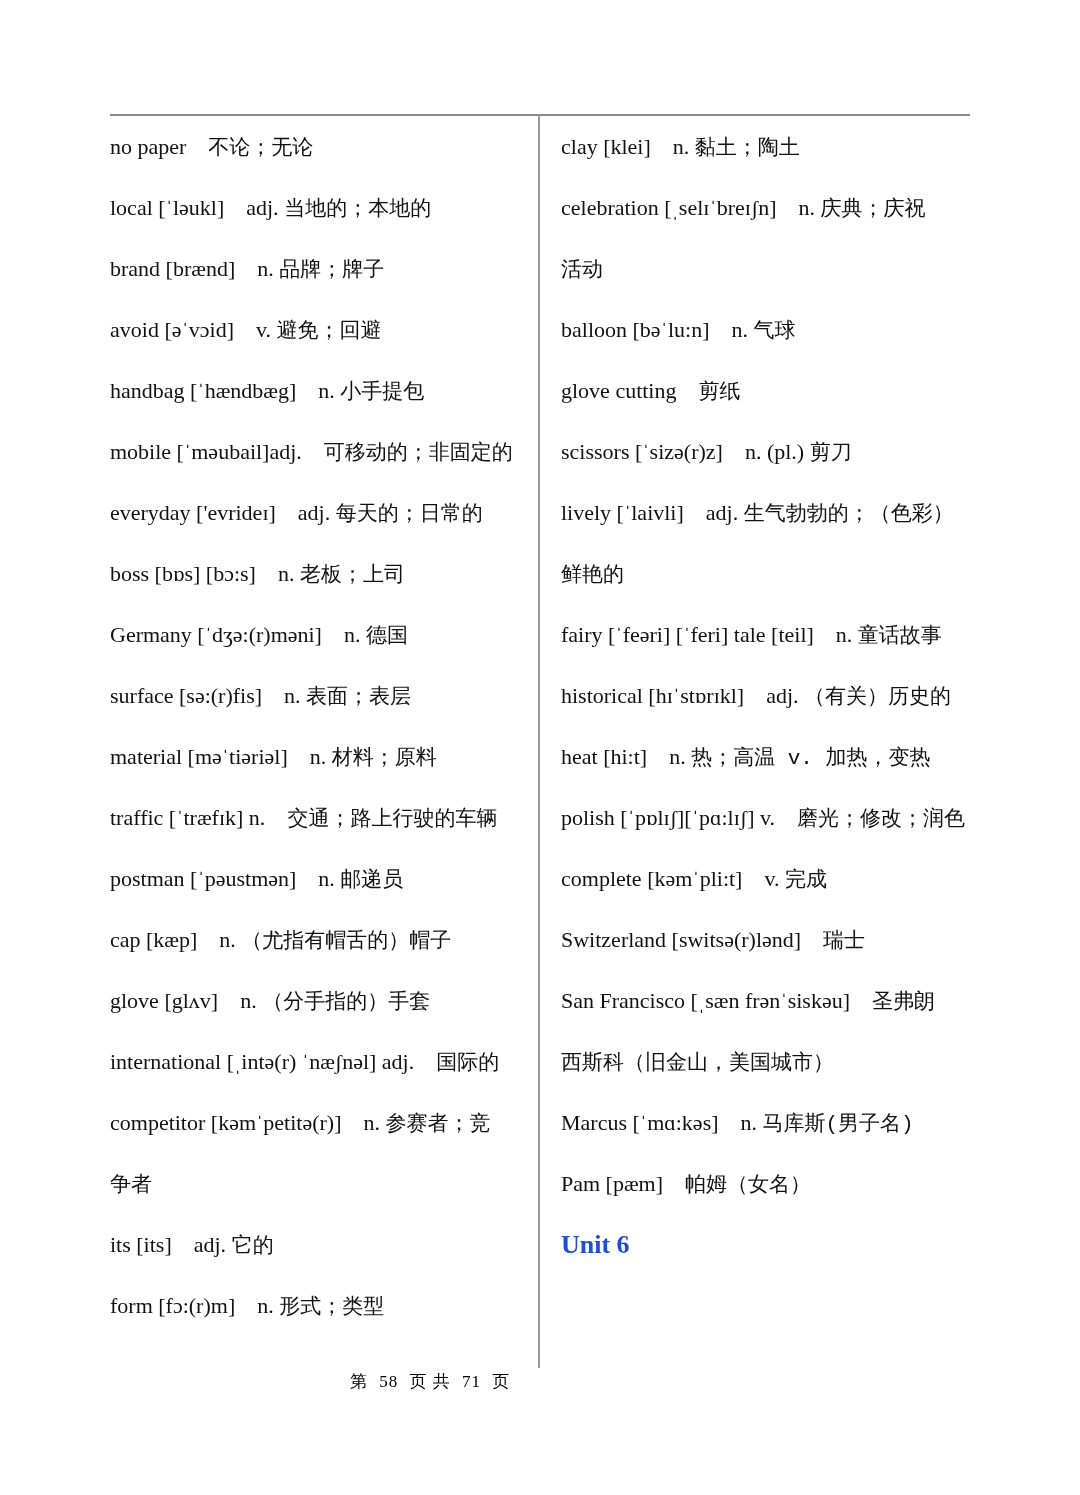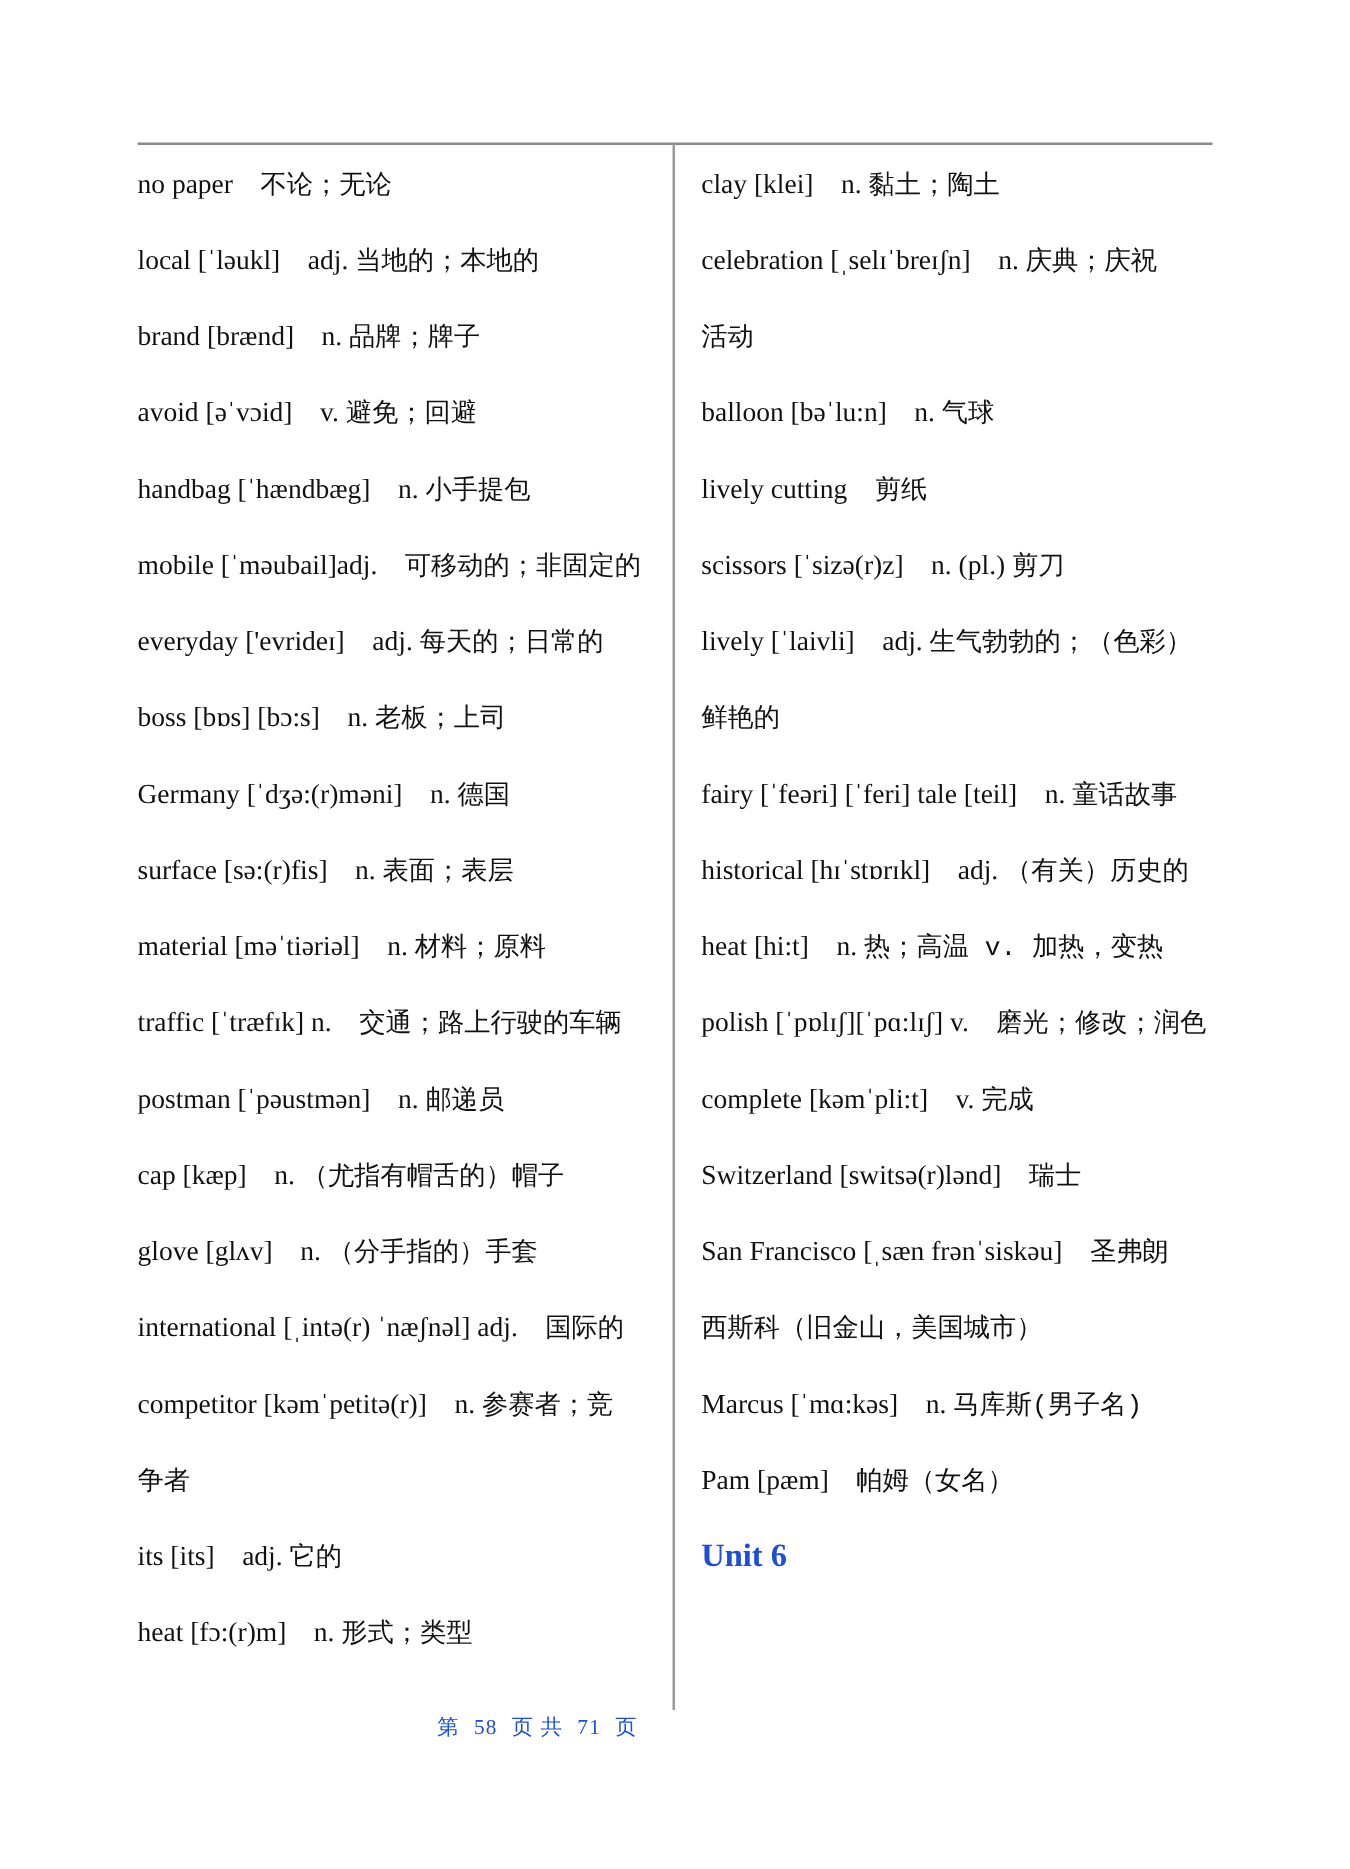--- a/index.html
+++ b/index.html
@@ -9,21 +9,21 @@
     .divider { position: absolute; left: 538px; top: 115px; width: 2px; height: 1253px; background: #9a9a9a; }
     .col { position: absolute; top: 122px; }
     .col.left { left: 110px; width: 420px; }
     .col.right { left: 561px; width: 415px; }
     .line { height: 61px; line-height: 50px; font-size: 22px; white-space: nowrap; }
     .en { font-family: "Liberation Serif", "DejaVu Serif", serif; }
     .zh { font-family: Liberation Mono, monospace; font-size: 21px; }
     .gap { display: inline-block; width: 22px; }
     .unit { color: #1d4ed8; font-weight: bold; font-size: 26px; }
     .footer { position: absolute; top: 1368px; left: 0; width: 860px; text-align: center;
-              font-size: 17px; color: #1d4ed8; letter-spacing: 1px; line-height: 28px; }
+              font-size: 17px; color: #000000; letter-spacing: 1px; line-height: 28px; }
     .footer span { margin: 0 3px; }
   </style>
 </head>
 <body>
 
 <div class="top-rule"></div>
 <div class="divider"></div>
 
 <div class="col left" id="left-col">
     <div class="line"><span class="en">no paper</span><span class="gap"></span><span class="zh">不论；无论</span></div>
@@ -38,28 +38,28 @@
     <div class="line"><span class="en">surface [sə:(r)fis]</span><span class="gap"></span><span class="en">n.</span> <span class="zh">表面；表层</span></div>
     <div class="line"><span class="en">material [məˈtiəriəl]</span><span class="gap"></span><span class="en">n.</span> <span class="zh">材料；原料</span></div>
     <div class="line"><span class="en">traffic [ˈtræfɪk] n.</span><span class="gap"></span><span class="zh">交通；路上行驶的车辆</span></div>
     <div class="line"><span class="en">postman [ˈpəustmən]</span><span class="gap"></span><span class="en">n.</span> <span class="zh">邮递员</span></div>
     <div class="line"><span class="en">cap [kæp]</span><span class="gap"></span><span class="en">n.</span> <span class="zh">（尤指有帽舌的）帽子</span></div>
     <div class="line"><span class="en">glove [glʌv]</span><span class="gap"></span><span class="en">n.</span> <span class="zh">（分手指的）手套</span></div>
     <div class="line"><span class="en">international [ˌintə(r) ˈnæʃnəl] adj.</span><span class="gap"></span><span class="zh">国际的</span></div>
     <div class="line"><span class="en">competitor [kəmˈpetitə(r)]</span><span class="gap"></span><span class="en">n.</span> <span class="zh">参赛者；竞</span></div>
     <div class="line"><span class="zh">争者</span></div>
     <div class="line"><span class="en">its [its]</span><span class="gap"></span><span class="en">adj.</span> <span class="zh">它的</span></div>
-    <div class="line"><span class="en">heat [fɔ:(r)m]</span><span class="gap"></span><span class="en">n.</span> <span class="zh">形式；类型</span></div>
+    <div class="line"><span class="en">form [fɔ:(r)m]</span><span class="gap"></span><span class="en">n.</span> <span class="zh">形式；类型</span></div>
   </div>
 <div class="col right" id="right-col">
 <div class="line"><span class="en">clay [klei]</span><span class="gap"></span><span class="en">n.</span> <span class="zh">黏土；陶土</span></div>
     <div class="line"><span class="en">celebration [ˌselɪˈbreɪʃn]</span><span class="gap"></span><span class="en">n.</span> <span class="zh">庆典；庆祝</span></div>
     <div class="line"><span class="zh">活动</span></div>
     <div class="line"><span class="en">balloon [bəˈlu:n]</span><span class="gap"></span><span class="en">n.</span> <span class="zh">气球</span></div>
-    <div class="line"><span class="en">lively cutting</span><span class="gap"></span><span class="zh">剪纸</span></div>
+    <div class="line"><span class="en">glove cutting</span><span class="gap"></span><span class="zh">剪纸</span></div>
     <div class="line"><span class="en">scissors [ˈsizə(r)z]</span><span class="gap"></span><span class="en">n. (pl.)</span> <span class="zh">剪刀</span></div>
     <div class="line"><span class="en">lively [ˈlaivli]</span><span class="gap"></span><span class="en">adj.</span> <span class="zh">生气勃勃的；（色彩）</span></div>
     <div class="line"><span class="zh">鲜艳的</span></div>
     <div class="line"><span class="en">fairy [ˈfeəri] [ˈferi] tale [teil]</span><span class="gap"></span><span class="en">n.</span> <span class="zh">童话故事</span></div>
     <div class="line"><span class="en">historical [hɪˈstɒrɪkl]</span><span class="gap"></span><span class="en">adj.</span> <span class="zh">（有关）历史的</span></div>
     <div class="line"><span class="en">heat [hi:t]</span><span class="gap"></span><span class="en">n.</span> <span class="zh">热；高温  v. 加热，变热</span></div>
     <div class="line"><span class="en">polish [ˈpɒlɪʃ][ˈpɑ:lɪʃ] v.</span><span class="gap"></span><span class="zh">磨光；修改；润色</span></div>
     <div class="line"><span class="en">complete [kəmˈpli:t]</span><span class="gap"></span><span class="en">v.</span> <span class="zh">完成</span></div>
     <div class="line"><span class="en">Switzerland [switsə(r)lənd]</span><span class="gap"></span><span class="zh">瑞士</span></div>
     <div class="line"><span class="en">San Francisco [ˌsæn frənˈsiskəu]</span><span class="gap"></span><span class="zh">圣弗朗</span></div>

